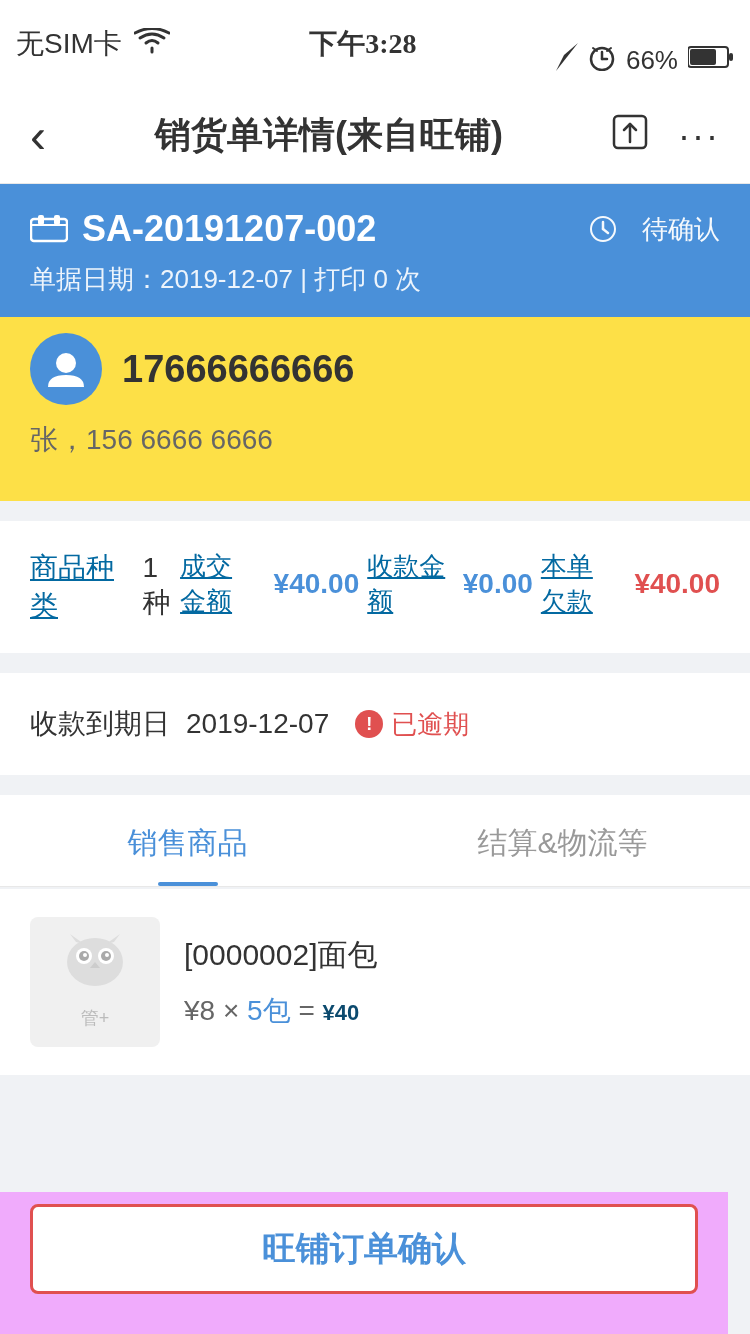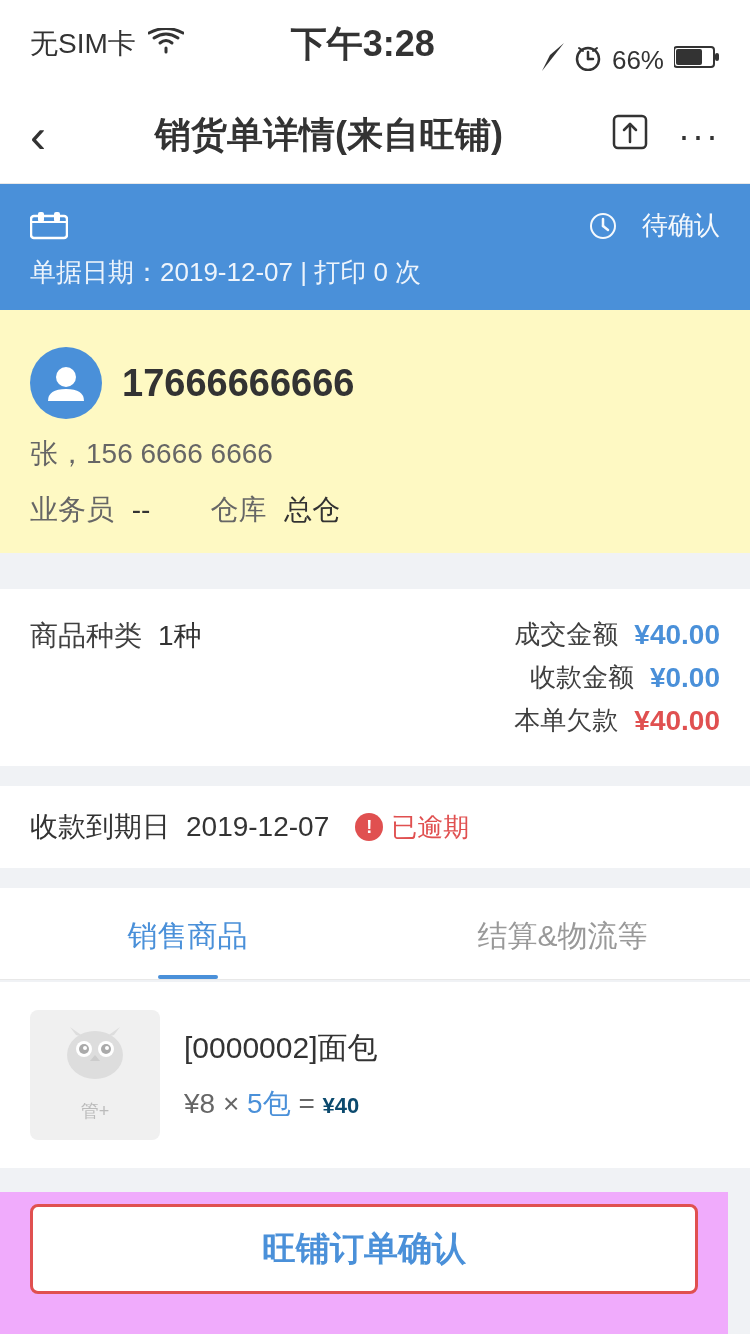--- a/index.html
+++ b/index.html
@@ -15,26 +15,26 @@
     }
 
     
     .status-bar {
       width: 750px;
       height: 88px;
       background: #fff;
       display: flex;
       align-items: center;
       justify-content: space-between;
-      padding: 0 30px;
+      padding: 0 16px;
       font-size: 28px;
       font-weight: 500;
     }
     .status-left { display: flex; align-items: center; gap: 12px; }
-    .status-center { font-size: 36px; font-weight: 600; }
+    .status-center { font-size: 28px; font-weight: 600; font-family: Liberation Serif, serif; }
     .status-right { display: flex; align-items: center; gap: 10px; font-size: 26px; margin-top: 32px; }
 
     
     .nav-bar {
       width: 750px;
       height: 96px;
       background: #fff;
       display: flex;
       align-items: center;
       justify-content: space-between;
@@ -81,23 +81,23 @@
       gap: 25px;
       opacity: 0.95;
     }
     .order-date {
       font-size: 26px;
       color: rgba(255,255,255,0.9);
     }
 
     
     .customer-card {
-      background: #fef9c3;
-      padding: 37px 30px 24px;
-      margin-bottom: 36px;
+      background: #fde047;
+      padding: 16px 30px 24px;
+      margin-bottom: 20px;
     }
     .customer-top {
       display: flex;
       align-items: center;
       gap: 20px;
       margin-bottom: 16px;
     }
     .avatar {
       width: 72px;
       height: 72px;
@@ -141,41 +141,41 @@
       align-items: flex-start;
     }
     .summary-left { }
     .summary-item {
       display: flex;
       align-items: center;
       gap: 16px;
       font-size: 28px;
       color: #333;
     }
-    .summary-label { color: #404040; }
+    .summary-label { color: #0369a1; text-decoration: underline; }
     .summary-right {
       display: flex;
-      flex-direction: column;
+      flex-direction: row;
       align-items: flex-end;
       gap: 8px;
     }
     .summary-line {
       display: flex;
       align-items: center;
       gap: 16px;
       font-size: 26px;
       color: #333;
     }
     .amount-blue { color: #4a90d9; font-weight: 600; font-size: 28px; }
     .amount-red { color: #e05050; font-weight: 600; font-size: 28px; }
 
     
     .due-date-card {
       background: #fff;
-      padding: 22px 30px;
+      padding: 32px 30px;
       margin-bottom: 20px;
       display: flex;
       align-items: center;
       font-size: 28px;
       color: #333;
       gap: 16px;
     }
     .overdue-badge {
       display: flex;
       align-items: center;
@@ -369,20 +369,21 @@
 
 <div class="order-banner">
   <div class="order-banner-top">
     <div class="order-id">
       <svg width="38" height="32" viewBox="0 0 38 32" style="flex-shrink:0;">
         <rect x="1" y="6" width="36" height="22" rx="3" stroke="#fff" stroke-width="2.5" fill="none"></rect>
         <line x1="1" y1="12" x2="37" y2="12" stroke="#fff" stroke-width="2"></line>
         <rect x="8" y="2" width="6" height="10" rx="2" fill="#fff"></rect>
         <rect x="24" y="2" width="6" height="10" rx="2" fill="#fff"></rect>
       </svg>
+      <span>SA-20191207-002</span>
     </div>
     <div class="order-status">
       <svg width="28" height="28" viewBox="0 0 28 28">
         <circle cx="14" cy="14" r="12" stroke="#fff" stroke-width="2" fill="none"></circle>
         <line x1="14" y1="7" x2="14" y2="14" stroke="#fff" stroke-width="2.5" stroke-linecap="round"></line>
         <line x1="14" y1="14" x2="19" y2="18" stroke="#fff" stroke-width="2.5" stroke-linecap="round"></line>
       </svg>
       <span>待确认</span>
     </div>
   </div>
@@ -393,30 +394,20 @@
   <div class="customer-top">
     <div class="avatar">
       <svg width="44" height="44" viewBox="0 0 44 44">
         <circle cx="22" cy="16" r="10" fill="#fff"></circle>
         <path d="M4 40 Q4 28 22 28 Q40 28 40 40" fill="#fff"></path>
       </svg>
     </div>
     <div class="customer-phone">17666666666</div>
   </div>
   <div class="customer-name">张，156 6666 6666</div>
-  <div class="customer-meta">
-    <div>
-      <span class="meta-label">业务员</span>
-      <span>--</span>
-    </div>
-    <div>
-      <span class="meta-label">仓库</span>
-      <span>总仓</span>
-    </div>
-  </div>
 </div>
 
 <div class="summary-card">
   <div class="summary-row">
     <div class="summary-left">
       <div class="summary-item">
         <span class="summary-label">商品种类</span>
         <span>1种</span>
       </div>
     </div>

